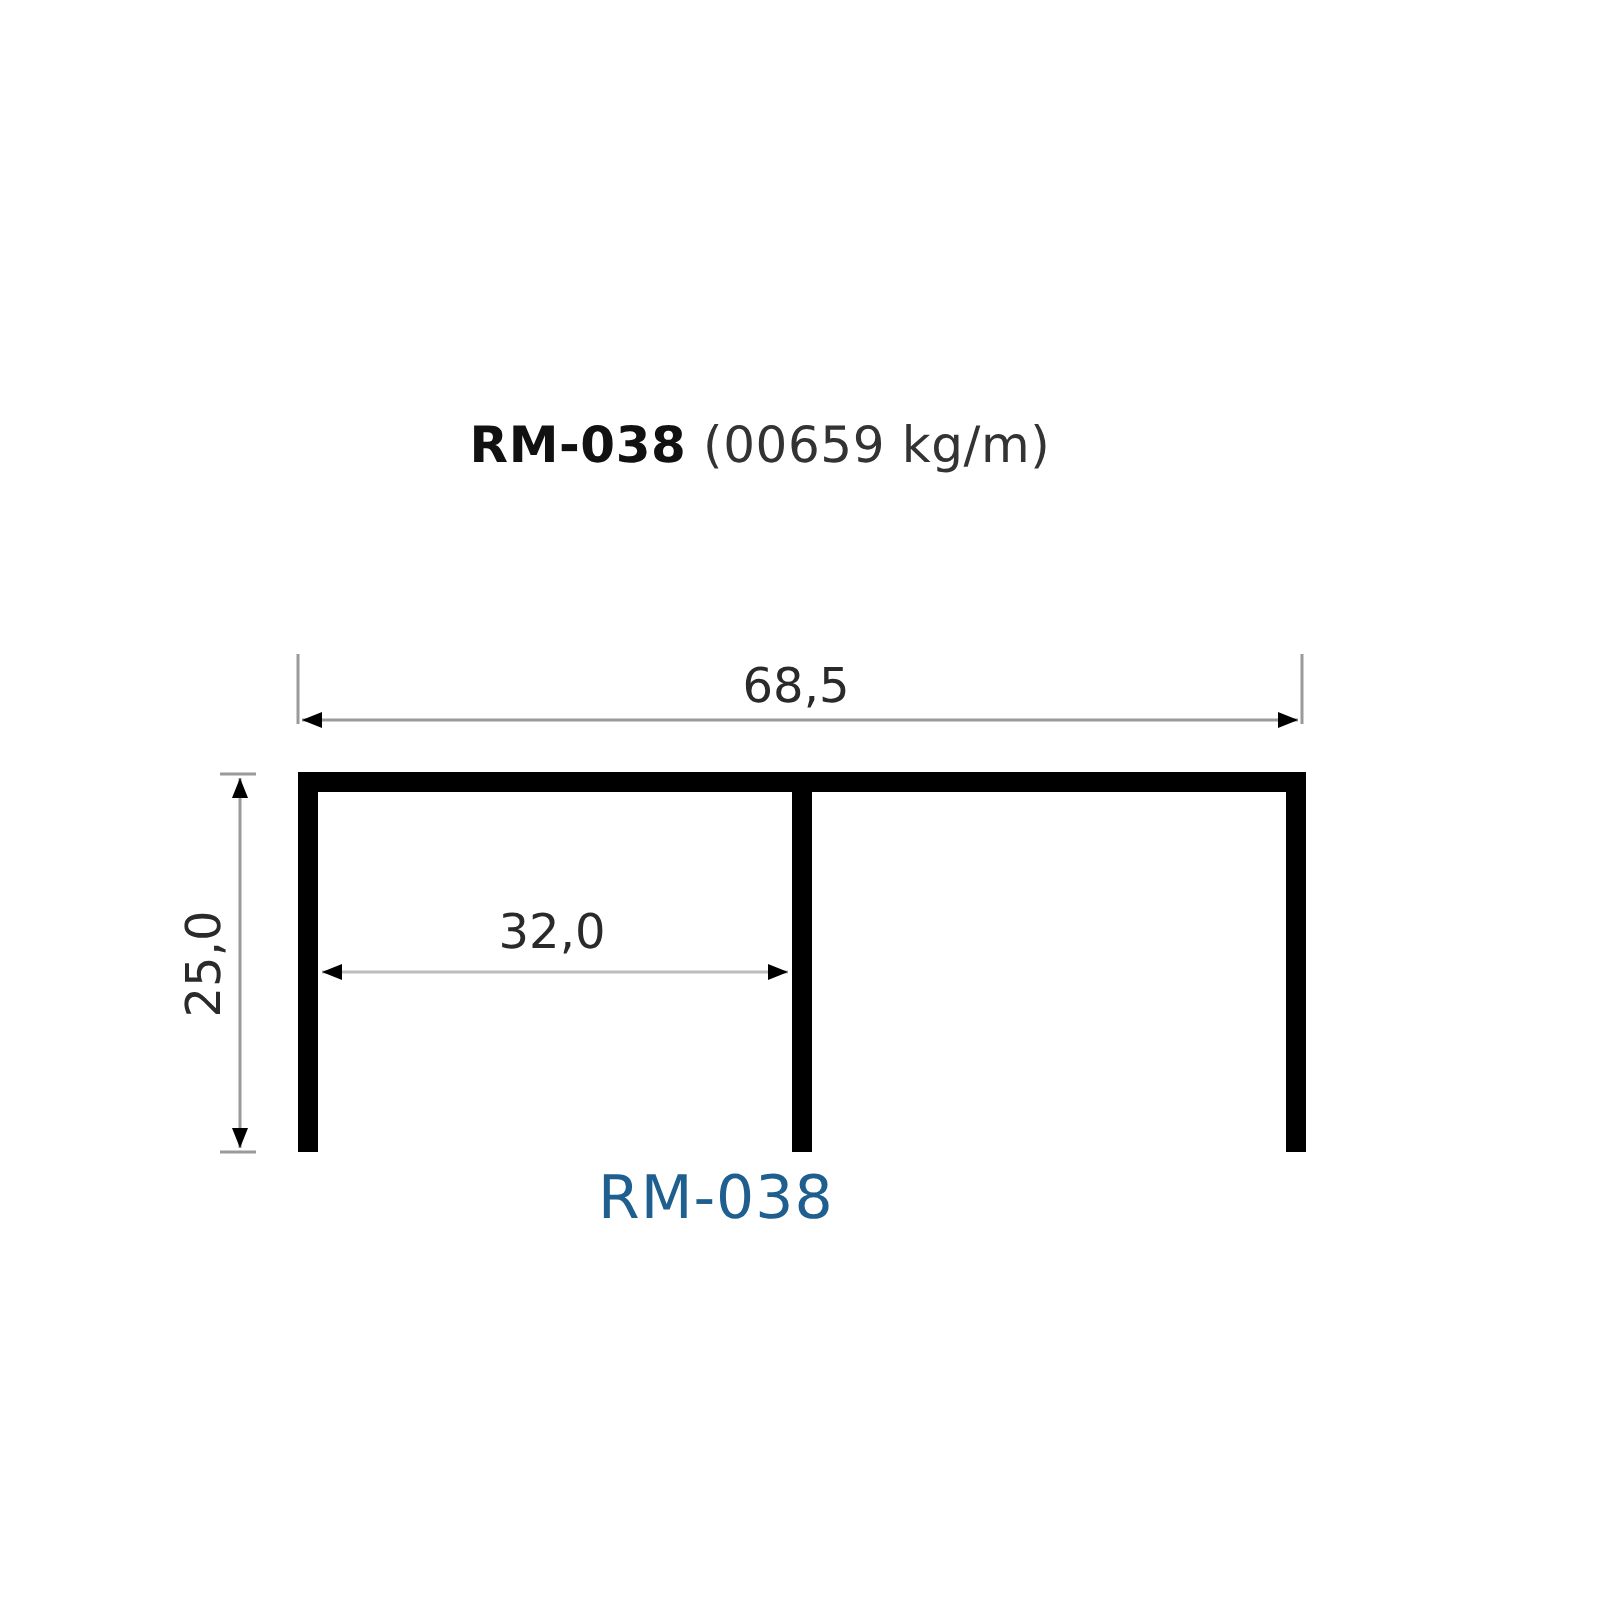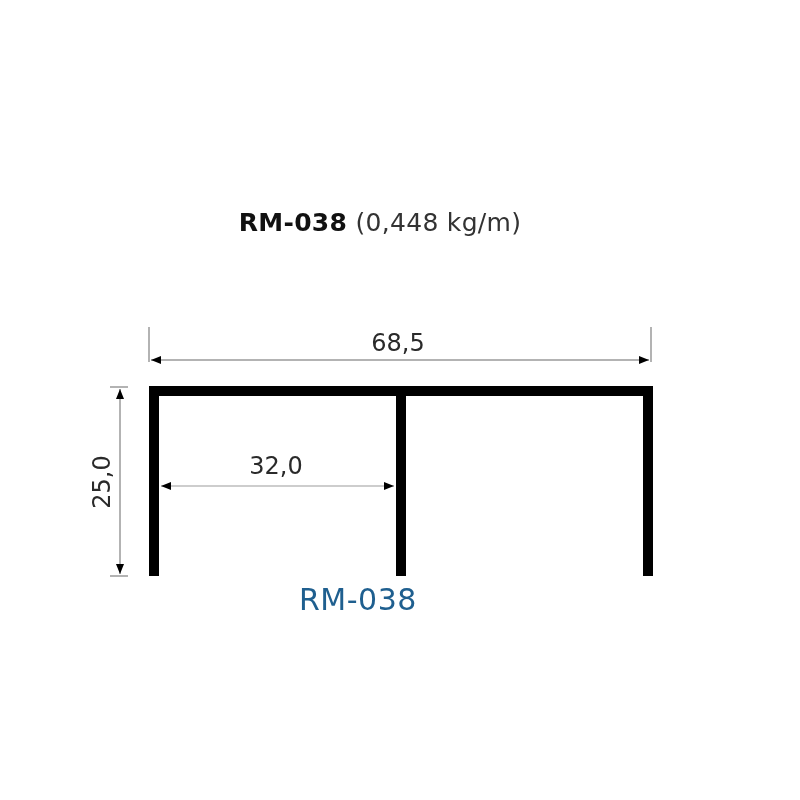--- a/index.html
+++ b/index.html
@@ -12,21 +12,21 @@
     svg { position: absolute; left: 0; top: 0; }
     .dimtext { font-family: "DejaVu Sans", sans-serif; font-size: 24px; fill: #2a2a2a; }
     .caption { position: absolute; left: 299px; top: 582px; font-size: 30px;
                color: #1f5f8f; font-family: "DejaVu Sans", sans-serif; letter-spacing: 0.5px; }
   </style>
 </head>
 <body>
 
 <div class="title">
   <span class="code">RM-038</span>
-  <span class="weight">(0,448 kg/m)</span>
+  <span class="weight">(00659 kg/m)</span>
 </div>
 
 <svg width="800" height="800" viewBox="0 0 800 800">
   <defs>
     <marker id="arrow" viewBox="0 0 10 10" refX="10" refY="5" markerWidth="10" markerHeight="10" orient="auto-start-reverse" markerUnits="userSpaceOnUse">
       <path d="M0,1 L10,5 L0,9 Z" fill="#000"></path>
     </marker>
   </defs>
 
   <g>

